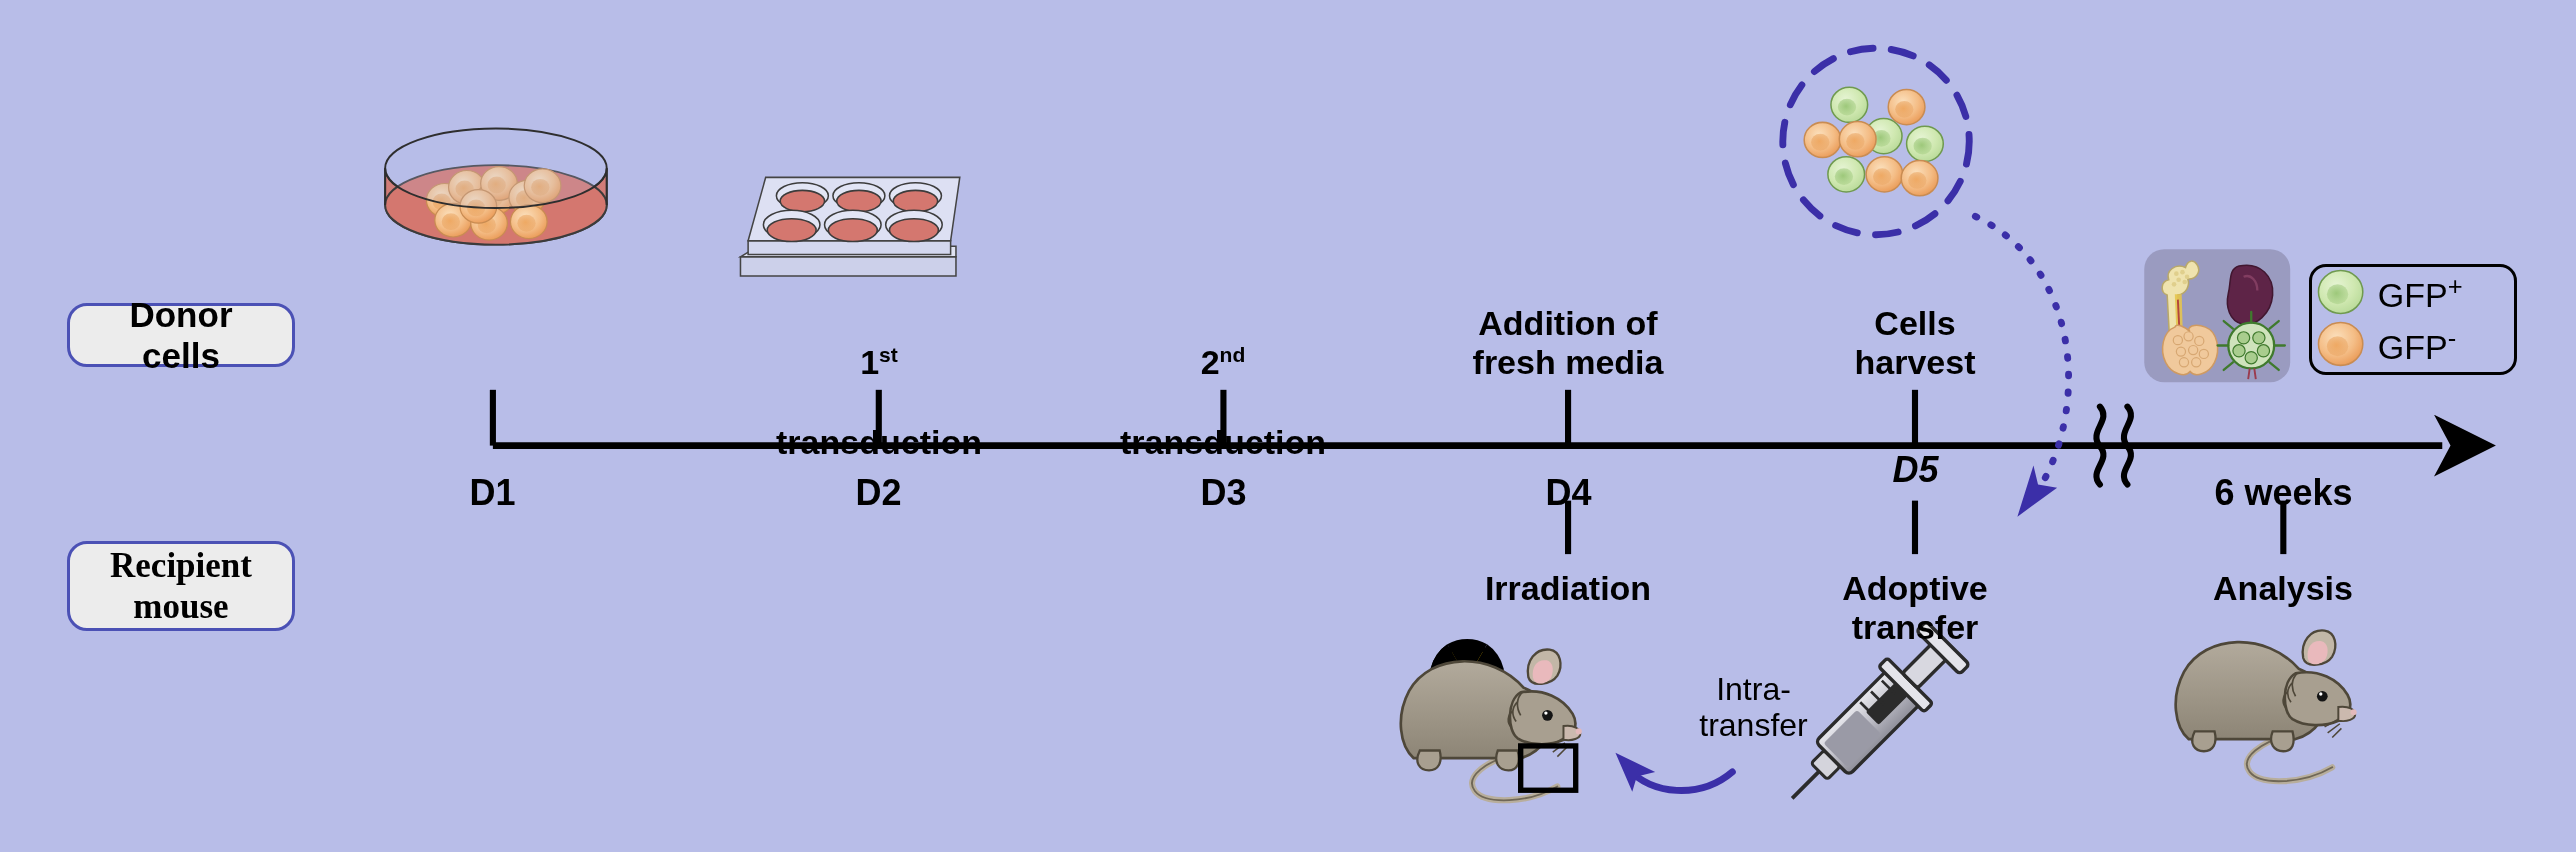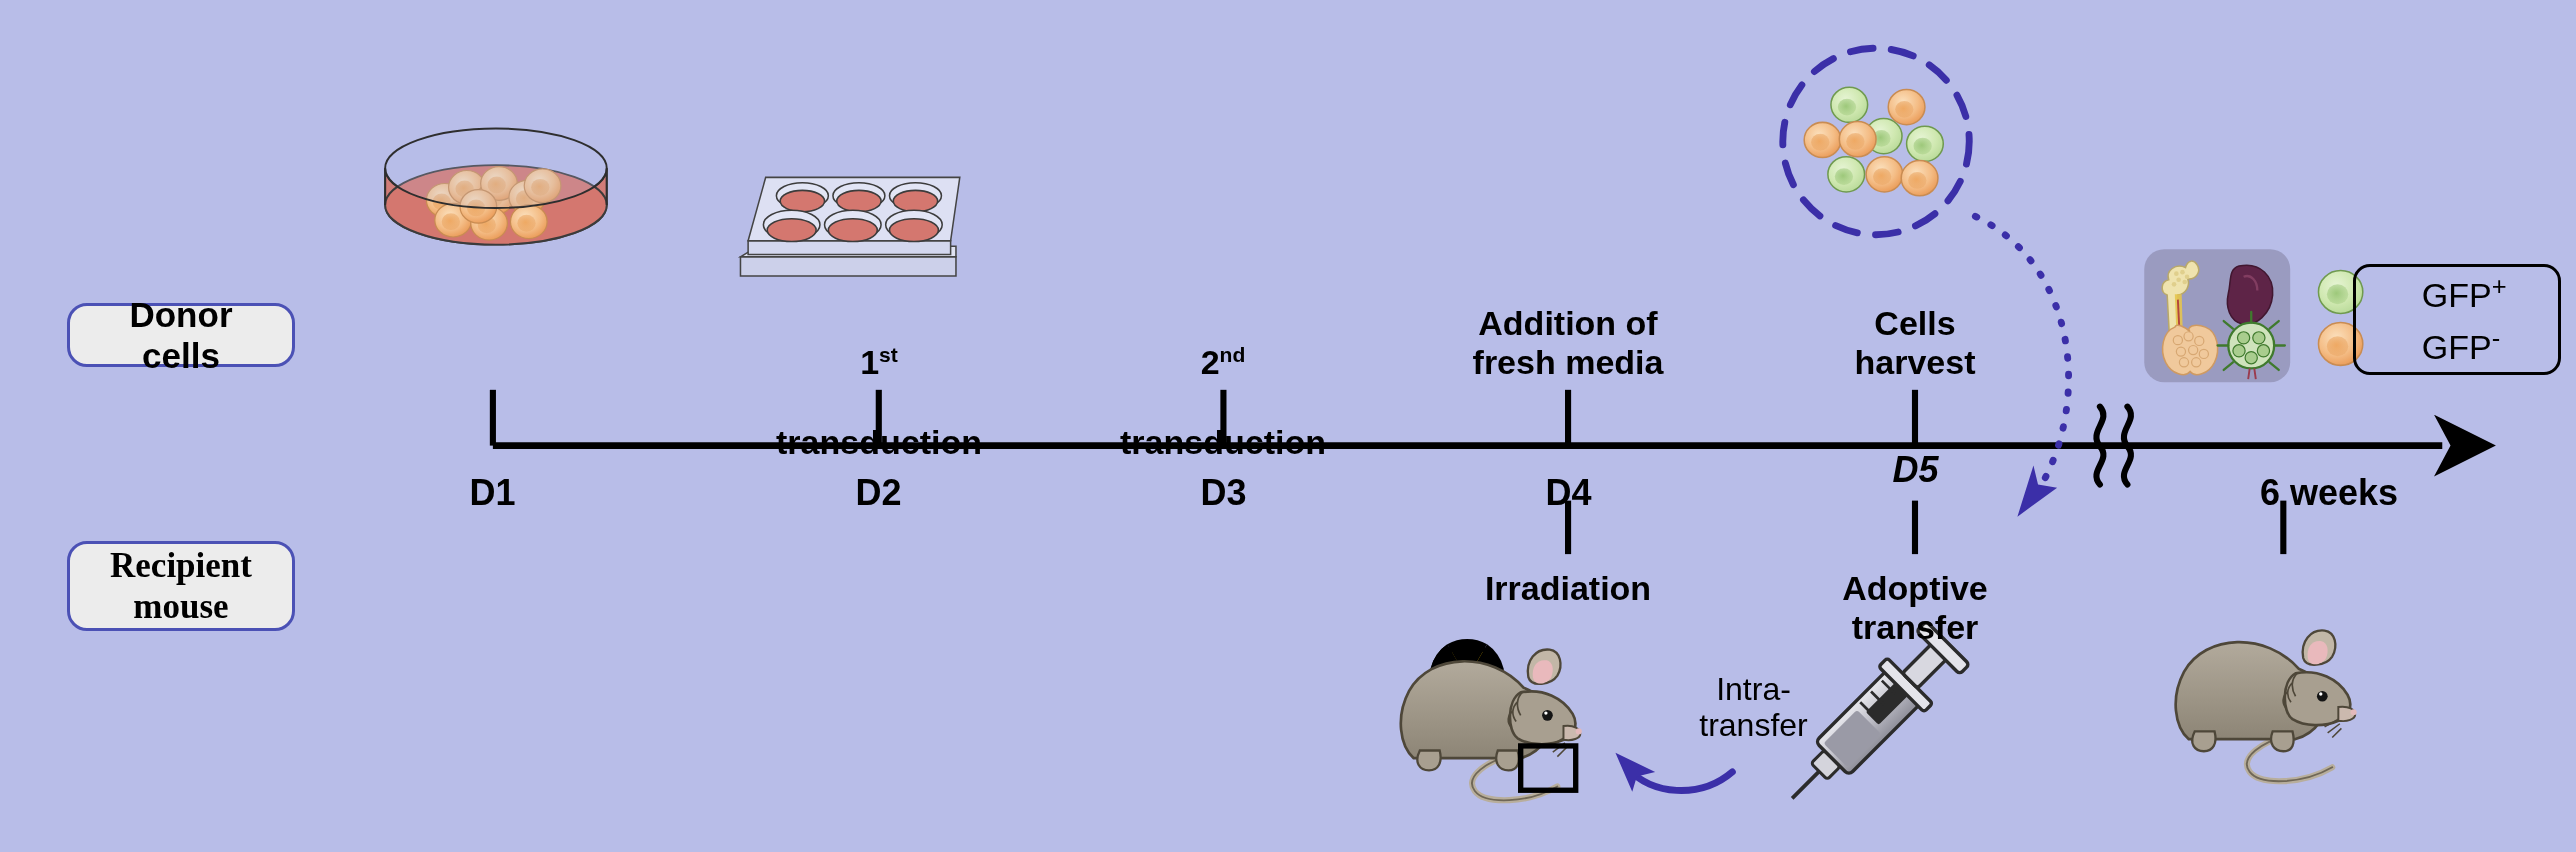--- a/index.html
+++ b/index.html
@@ -460,32 +460,33 @@
 fresh media</div>
 
   <div class="evt-top" style="left:1747px;top:304px;width:336px;">Cells
 harvest</div>
 
   <div class="daylab" style="left:416px;top:472px;width:153px;">D1</div>
   <div class="daylab" style="left:802px;top:472px;width:153px;">D2</div>
   <div class="daylab" style="left:1147px;top:472px;width:153px;">D3</div>
   <div class="daylab" style="left:1492px;top:472px;width:153px;">D4</div>
   <div class="daylab" style="left:1839px;top:449px;width:153px;font-style:italic;">D5</div>
-  <div class="daylab" style="left:2169px;top:472px;width:229px;text-align:right;">6 weeks</div>
+  <div class="daylab" style="left:2169px;top:472px;width:229px;">6 weeks</div>
 
   <div class="evt-bottom" style="left:1400px;top:569px;width:336px;">Irradiation</div>
 
   <div class="evt-bottom" style="left:1747px;top:569px;width:336px;">Adoptive
 transfer</div>
 
+  <div class="evt-bottom" style="left:2115px;top:569px;width:336px;">Analysis</div>
 
   <div class="route-lab" style="left:1662px;top:672px;width:183px;">Intra-
 transfer</div>
 
-  <div class="legend-box" style="left:2309px;top:264px;width:208px;height:111px;margin-left:44px;">
+  <div class="legend-box" style="left:2309px;top:264px;width:208px;height:111px;">
     <div class="legend-row">
       <span class="legend-txt" style="margin-left:52px;"><span>GFP</span><span class="sign">+</span></span>
     </div>
     <div class="legend-row">
       <span class="legend-txt" style="margin-left:52px;"><span>GFP</span><span class="sign">-</span></span>
     </div>
   </div>
 
 </div>
 

